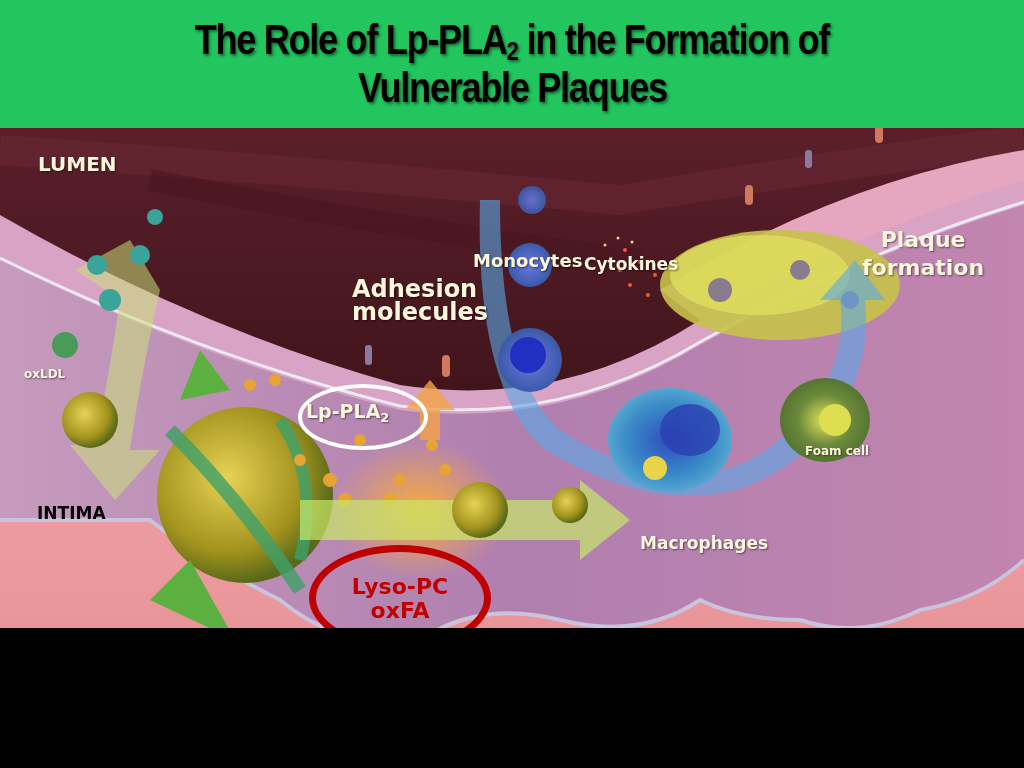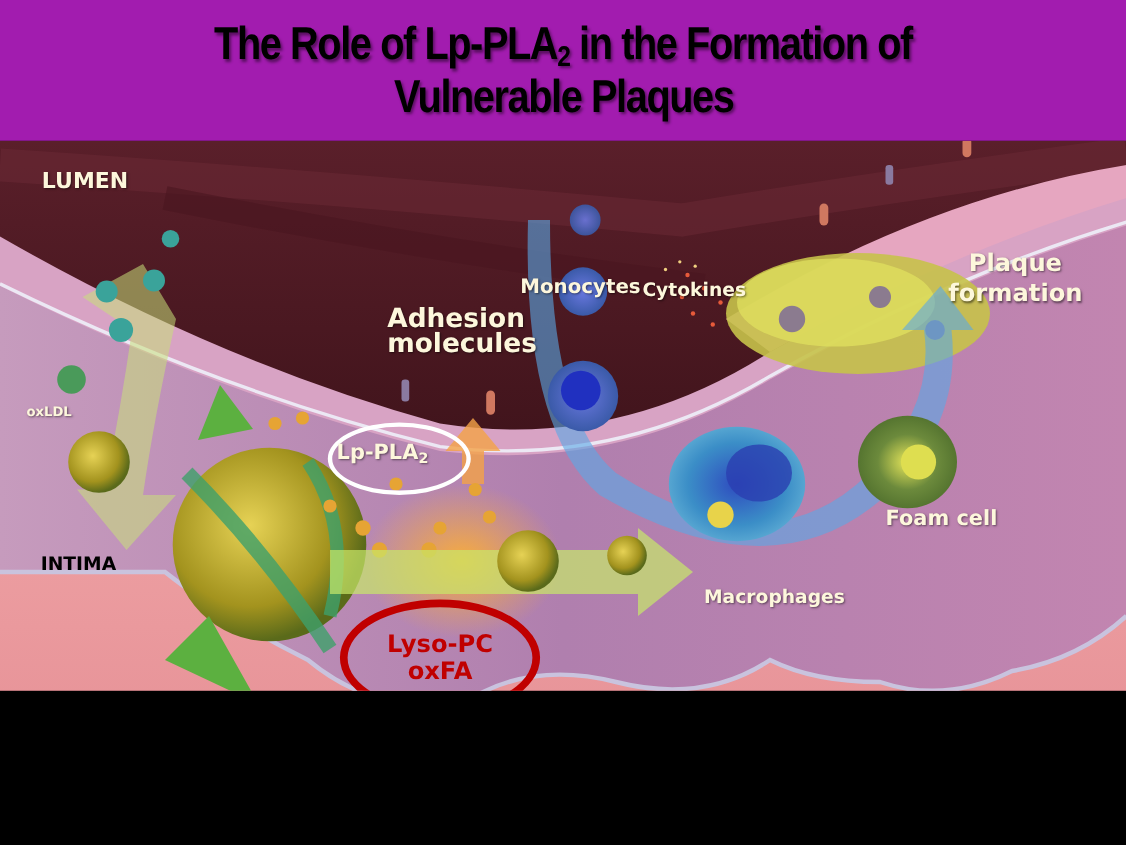--- a/index.html
+++ b/index.html
@@ -1,21 +1,21 @@
 <!DOCTYPE html>
 <html><head>
 <meta charset="utf-8">
 <style>
   * { margin: 0; padding: 0; box-sizing: border-box; }
   html, body { width: 1024px; height: 768px; overflow: hidden; background: #000; }
   body { position: relative; font-family: "DejaVu Sans", sans-serif; }
 
   .header {
     position: absolute; left: 0; top: 0; width: 1024px; height: 128px;
-    background: #a21caf;
+    background: #22c55e;
     display: flex; flex-direction: column; align-items: center; justify-content: center;
   }
   .title-line {
     font-family: "Liberation Sans", sans-serif;
     font-weight: bold; font-size: 42px; color: #000; line-height: 48px;
     letter-spacing: -1.5px; transform: scaleX(0.86);
     text-shadow: 2px 2px 3px rgba(0,0,0,0.45);
     white-space: nowrap;
   }
   .title-line sub { font-size: 26px; vertical-align: -6px; line-height: 0; }
@@ -197,21 +197,21 @@
   </div>
 
   <div class="lbl light" style="left:473px; top:82px; font-size:18px;margin-top:40px;">Monocytes</div>
   <div class="lbl light" style="left:584px; top:126px; font-size:17px;">Cytokines</div>
 
   <div class="lbl light" style="left:862px; top:98px; font-size:22px; line-height:28px; text-align:center;">
     <div>Plaque</div>
     <div>formation</div>
   </div>
 
-  <div class="lbl light" style="left:805px; top:332px; font-size:19px;">Foam cell</div>
+  <div class="lbl light" style="left:805px; top:316px; font-size:12px;">Foam cell</div>
   <div class="lbl light" style="left:612px; top:405px; font-size:17px;margin-left:28px;">Macrophages</div>
 
   <div class="ellipse-red" style="top:417px;"></div>
   <div class="lbl red" style="left:330px; top:447px; width:140px; font-size:22px; line-height:24px;">
     <div>Lyso-PC</div>
     <div>oxFA</div>
   </div>
 </div>
 
 </body></html>

